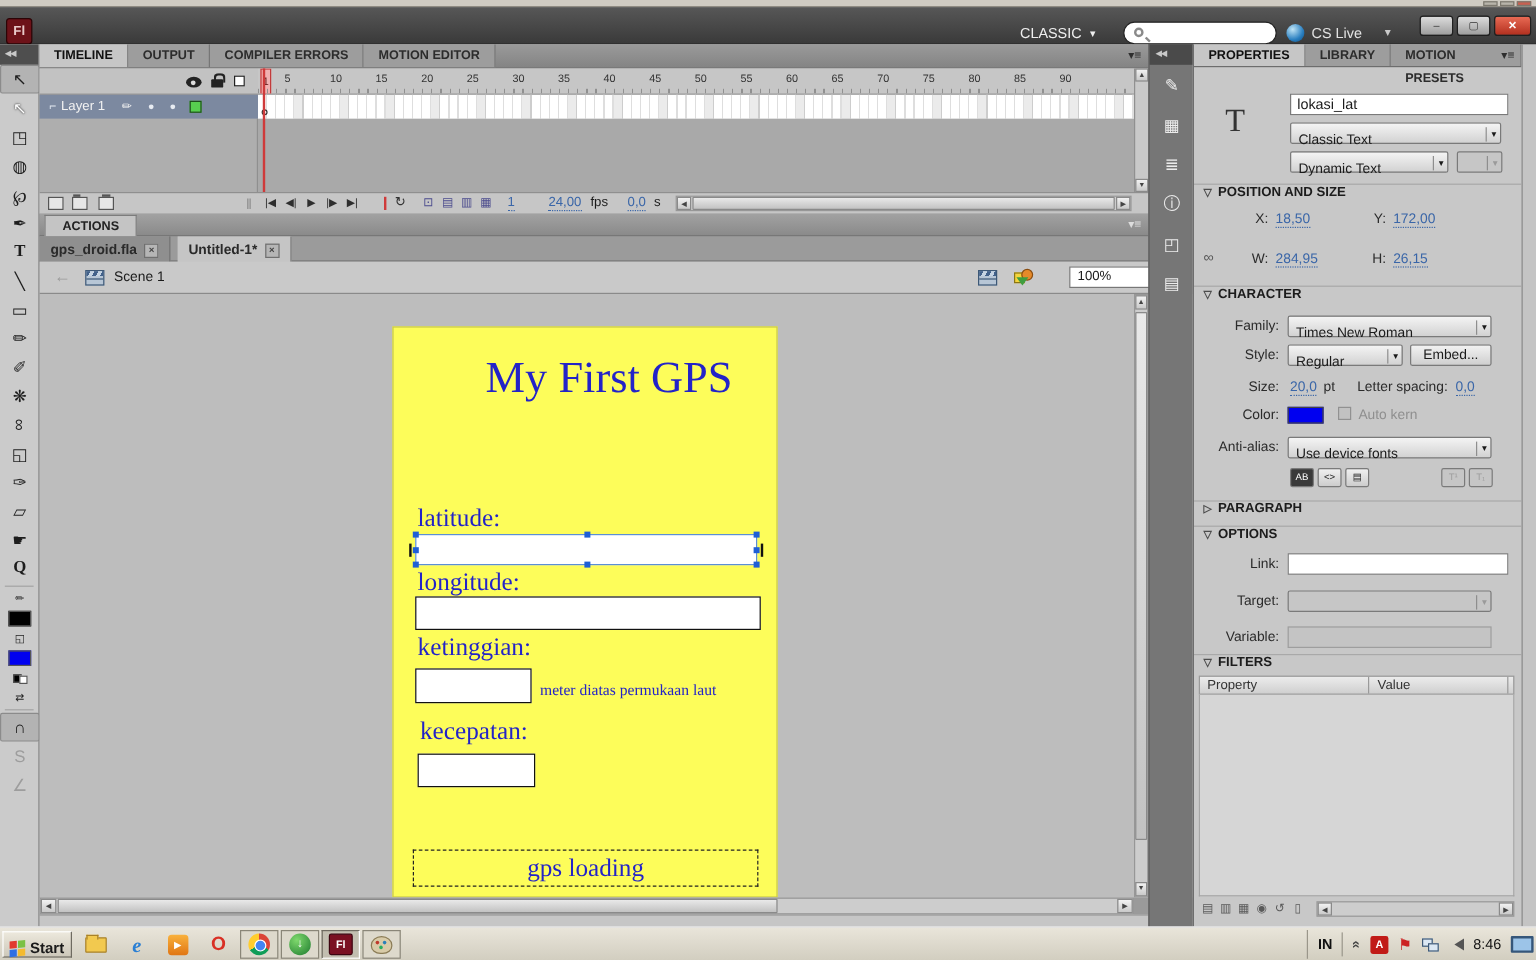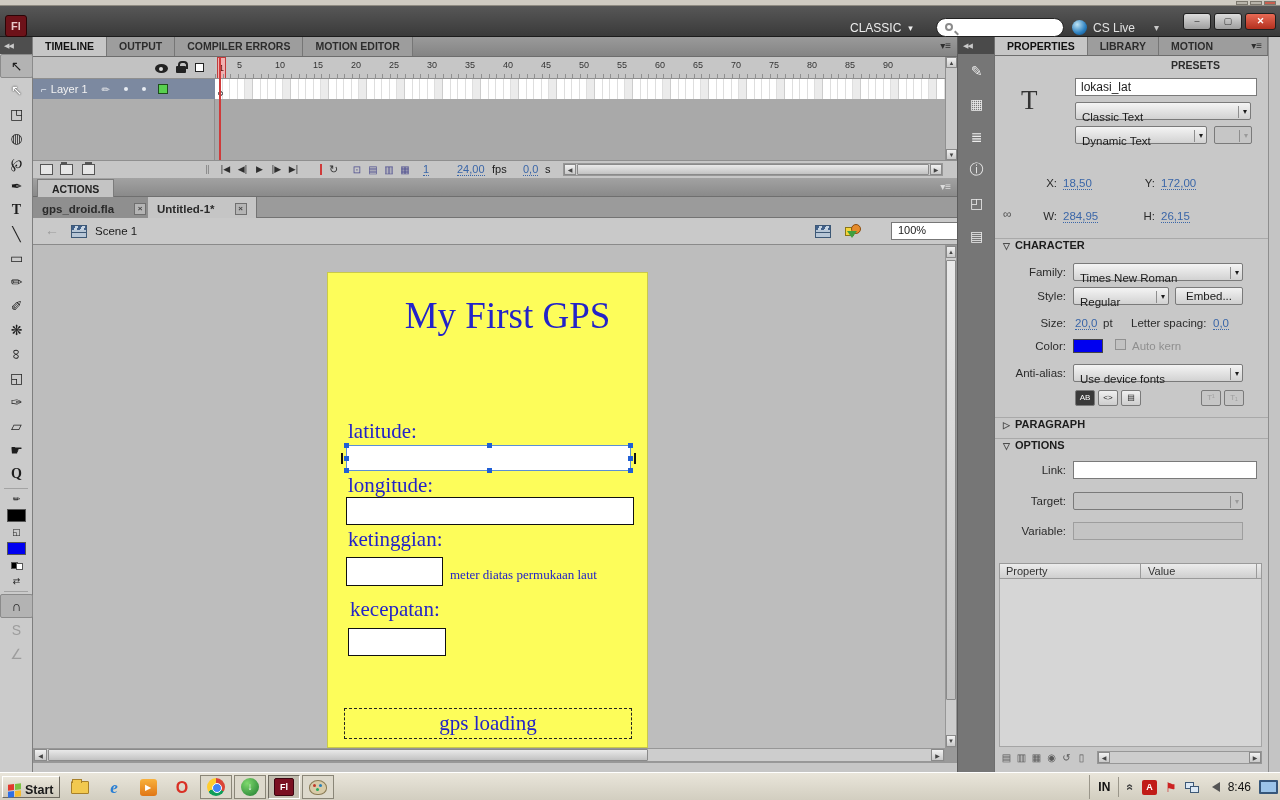--- a/index.html
+++ b/index.html
@@ -72,21 +72,21 @@
 .onion{display:inline-block;width:16px;text-align:center;font-size:10px;color:#4c4c8e;line-height:17px}
 .hot{color:#3a66a8;border-bottom:1px dotted #3a66a8}
 
 .sb{position:absolute;background:#cdcdcd;border:1px solid #979797}
 .sbb{position:absolute;background:linear-gradient(#f2f2f2,#c9c9c9);border:1px solid #8a8a8a;color:#444;display:flex;align-items:center;justify-content:center;font-size:6px}
 .sbt{position:absolute;background:linear-gradient(#e9e9e9,#c2c2c2);border:1px solid #8a8a8a;border-radius:1px}
 
 #actions-bar{left:33px;top:178px;width:924px;height:19px;background:linear-gradient(#a2a2a2,#8a8a8a);border-bottom:1px solid #6f6f6f}
 #actions-tab{position:absolute;left:4px;top:1px;height:18px;background:#c4c4c4;padding:0 14px;font-size:10.5px;font-weight:bold;line-height:18px;color:#222;border:1px solid #7c7c7c;border-bottom:none}
 #doc-tabs{left:33px;top:197px;width:924px;height:21px;background:#9b9b9b;border-bottom:1px solid #737373}
-.dtab{position:absolute;top:0;height:21px;display:flex;align-items:center;gap:20px;padding:12px 9px;font-size:11.5px;font-weight:bold;color:#2a2a2a;border-right:1px solid #747474}
+.dtab{position:absolute;top:0;height:21px;display:flex;align-items:center;gap:6px;padding:12px 9px;font-size:11.5px;font-weight:bold;color:#2a2a2a;border-right:1px solid #747474}
 .dtab .x{width:12px;height:12px;border:1px solid #6f6f6f;font-size:8px;line-height:10px;text-align:center;color:#444;background:#b5b5b5}
 #edit-bar{left:33px;top:218px;width:924px;height:27px;background:#c9c9c9;border-bottom:1px solid #8a8a8a}
 .clap{position:absolute;width:16px;height:13px;background:#b7c6d6;border:1px solid #3d5876}
 .clap::before{content:"";position:absolute;left:0;top:0;right:0;height:4px;background:repeating-linear-gradient(115deg,#42618a 0 3px,#c6d4e2 3px 6px)}
 .clap::after{content:"";position:absolute;left:0;top:6px;right:0;height:1px;background:#3d5876}
 #zoom-box{position:absolute;left:858px;top:4px;width:84px;height:18px;background:#fff;border:1px solid #777}
 #zoom-box .zarrow{position:absolute;right:0;top:0;width:16px;height:100%;background:linear-gradient(#efefef,#c9c9c9);border-left:1px solid #777;text-align:center;font-size:8px;line-height:16px}
 #zoom-box .zval{position:absolute;left:6px;top:1px;font-size:11px}
 
 #stage-area{left:33px;top:245px;width:1072px;height:503px;background:#bdbdbd;overflow:hidden}
@@ -397,20 +397,21 @@
     <span class="ar">▾</span>
   </div>
   <div class="dd" style="left:80px;top:89px;width:132px">
     <span>Dynamic Text</span>
     <span class="ar">▾</span>
   </div>
   <div class="dd gray" style="left:219px;top:89px;width:38px">
     <span class="ar">▾</span>
   </div>
 
+  <div class="shead" style="top:116px"><span class="tri">▽</span><span>POSITION AND SIZE</span></div>
   <span class="plabel" style="left:0px;top:140px;width:62px">X:</span>
   <span class="hot2" style="left:68px;top:140px">18,50</span>
   <span class="plabel" style="left:120px;top:140px;width:40px">Y:</span>
   <span class="hot2" style="left:166px;top:140px">172,00</span>
   <span style="position:absolute;left:8px;top:170px;color:#555;font-size:12px">∞</span>
   <span class="plabel" style="left:0px;top:173px;width:62px">W:</span>
   <span class="hot2" style="left:68px;top:173px">284,95</span>
   <span class="plabel" style="left:120px;top:173px;width:40px">H:</span>
   <span class="hot2" style="left:166px;top:173px">26,15</span>
 
@@ -450,20 +451,21 @@
   <div class="shead" style="top:401px"><span class="tri">▽</span><span>OPTIONS</span></div>
   <span class="plabel" style="left:5px;top:427px">Link:</span>
   <div class="pinput" style="left:78px;top:424px;width:184px"></div>
   <span class="plabel" style="left:5px;top:458px">Target:</span>
   <div class="dd gray" style="left:78px;top:455px;width:170px">
     <span class="ar">▾</span>
   </div>
   <span class="plabel" style="left:5px;top:488px">Variable:</span>
   <div class="pinput gray" style="left:78px;top:485px;width:170px"></div>
 
+  <div class="shead" style="top:508px"><span class="tri">▽</span><span>FILTERS</span></div>
   <div id="filters-table-head" style="top:526px">
     <span style="position:absolute;left:6px;top:1px">Property</span>
     <span style="position:absolute;left:140px;top:0;width:1px;height:14px;background:#9a9a9a"></span>
     <span style="position:absolute;left:148px;top:1px">Value</span>
     <span style="position:absolute;right:4px;top:0;width:1px;height:14px;background:#9a9a9a"></span>
   </div>
   <div id="filters-empty" style="top:542px;height:168px"></div>
   <div style="position:absolute;left:4px;top:712px;height:18px;right:6px">
     <span><span class="fbicon">▤</span><span class="fbicon">▥</span><span class="fbicon">▦</span><span class="fbicon">◉</span><span class="fbicon">↺</span><span class="fbicon">▯</span></span>
     <span class="sb" style="left:98px;top:2px;right:0;height:13px">

